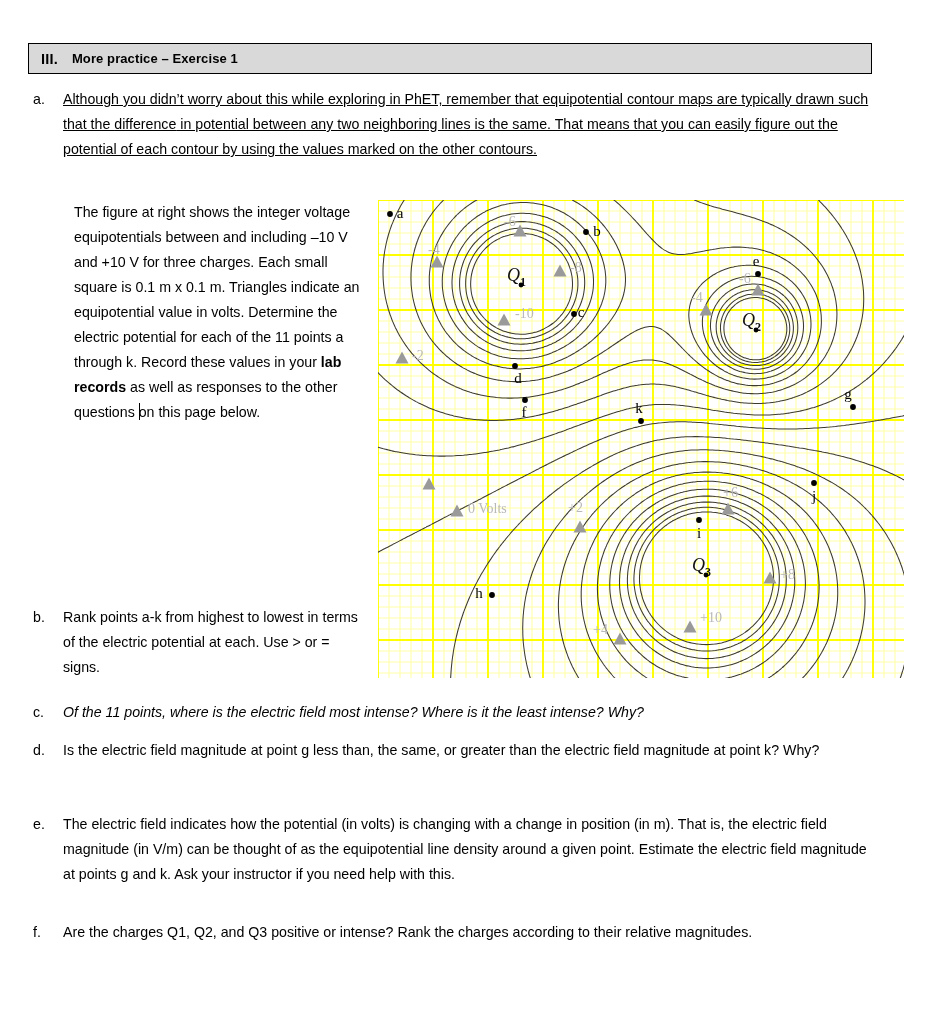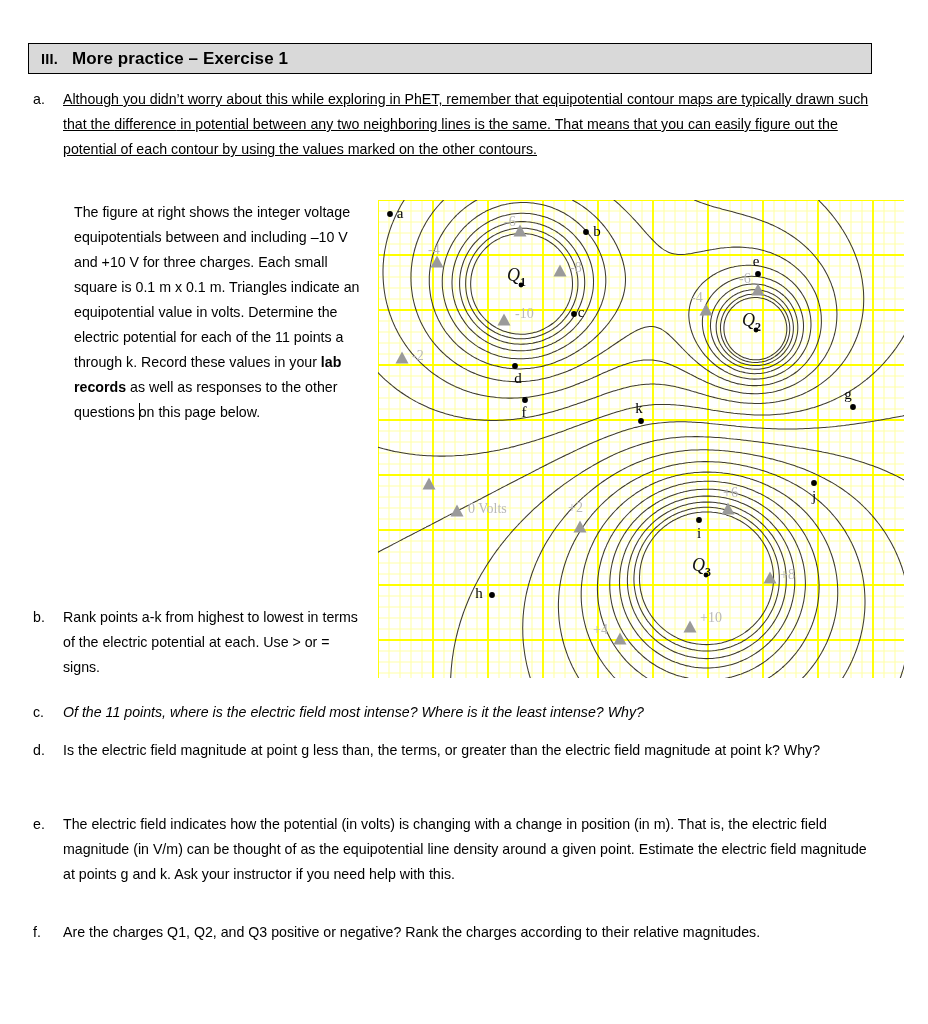--- a/index.html
+++ b/index.html
@@ -16,21 +16,21 @@
   .section-bar{
     position:absolute;left:28px;top:43px;width:844px;height:31px;
     background:#d9d9d9;border:1.6px solid #000;
     box-sizing:border-box;
     display:flex;align-items:center;
   }
   .section-bar .num{
     font-weight:bold;font-size:14.5px;padding-left:12px;letter-spacing:.2px;
   }
   .section-bar .ttl{
-    font-weight:bold;font-size:17px;padding-left:14px;letter-spacing:.1px;
+    font-weight:bold;font-size:13px;padding-left:14px;letter-spacing:.1px;
   }
 
   
   .item{position:absolute;display:flex;}
   .item .marker{
     width:30px;flex:0 0 30px;font-size:14.2px;line-height:25px;
   }
   .item .body{font-size:14.2px;line-height:25px;}
   .item .body p{margin:0 0 9px 0;text-decoration:underline;}
   .item .body p:last-child{margin-bottom:0;}
@@ -92,31 +92,31 @@
     <div class="body">Rank points a-k from highest to lowest in terms of the electric potential at each. Use &gt; or = signs.</div>
   </div>
 
   <div class="item" id="item-c">
     <div class="marker">c.</div>
     <div class="body">Of the 11 points, where is the electric field most intense? Where is it the least intense? Why?</div>
   </div>
 
   <div class="item" id="item-d">
     <div class="marker">d.</div>
-    <div class="body">Is the electric field magnitude at point g less than, the terms, or greater than the electric field magnitude at point k? Why?</div>
+    <div class="body">Is the electric field magnitude at point g less than, the same, or greater than the electric field magnitude at point k? Why?</div>
   </div>
 
   <div class="item" id="item-e">
     <div class="marker">e.</div>
     <div class="body">The electric field indicates how the potential (in volts) is changing with a change in position (in m). That is, the electric field magnitude (in V/m) can be thought of as the equipotential line density around a given point. Estimate the electric field magnitude at points g and k. Ask your instructor if you need help with this.</div>
   </div>
 
   <div class="item" id="item-f">
     <div class="marker">f.</div>
-    <div class="body">Are the charges Q1, Q2, and Q3 positive or negative? Rank the charges according to their relative magnitudes.</div>
+    <div class="body">Are the charges Q1, Q2, and Q3 positive or intense? Rank the charges according to their relative magnitudes.</div>
   </div>
 
   <div id="figure">
     <svg id="fig-svg" width="526" height="478" viewBox="0 0 526 478" xmlns="http://www.w3.org/2000/svg">
       <defs>
         <clipPath id="figclip">
             <rect x="0" y="0" width="526" height="478"></rect>
           </clipPath>
       </defs>
       <g clip-path="url(#figclip)">

